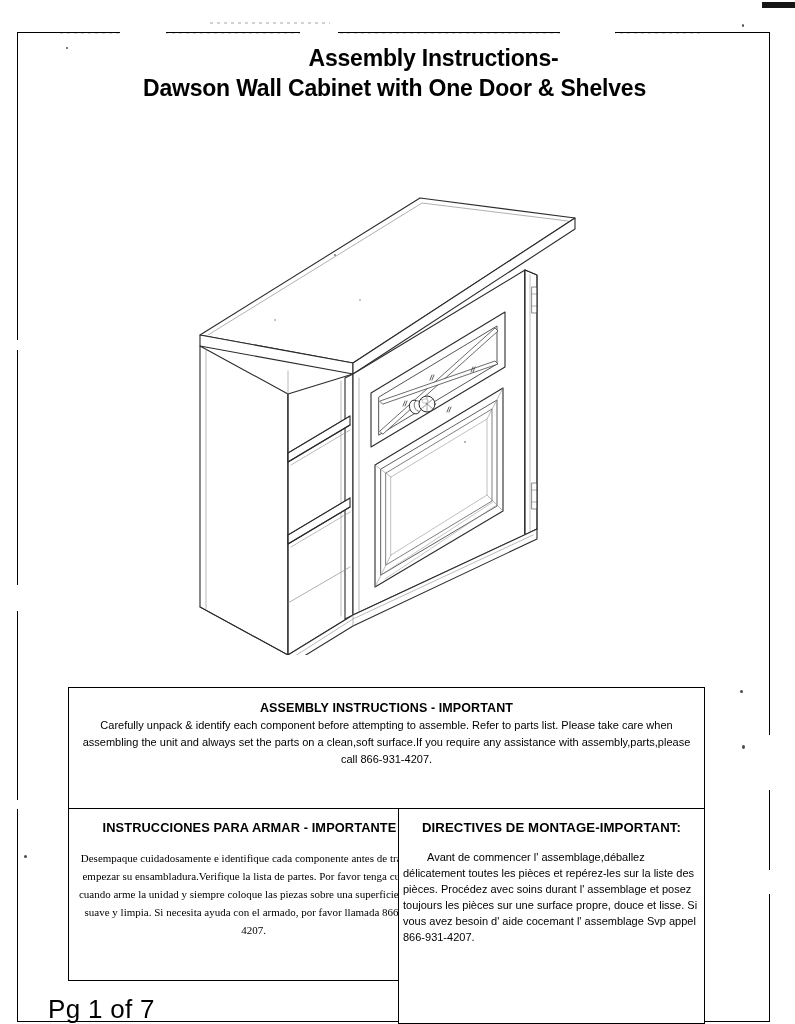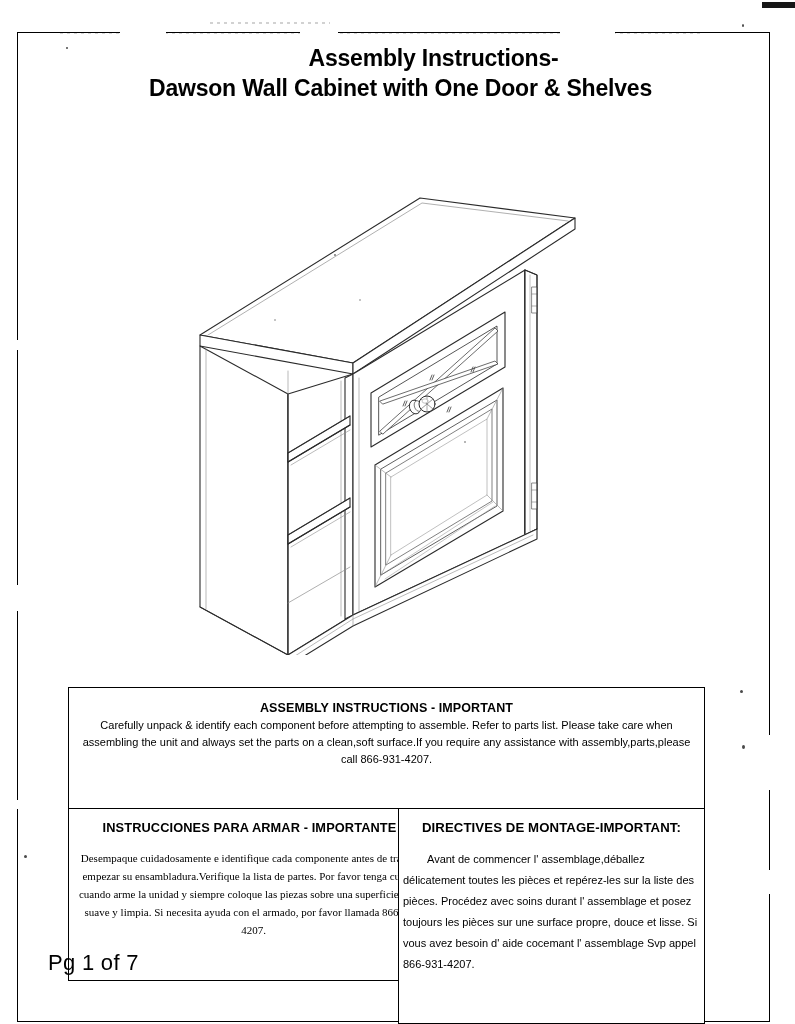--- a/index.html
+++ b/index.html
@@ -64,21 +64,21 @@
     width: 753px;
     text-align: center;
     font-weight: bold;
     font-size: 23px;
     line-height: 29px;
     letter-spacing: -0.2px;
     padding-left: 40px;
   }
   .title-line2 {
     position: absolute;
-    left: 24px;
+    left: 18px;
     top: 74px;
     width: 753px;
     text-align: center;
     font-weight: bold;
     font-size: 23px;
     line-height: 29px;
     letter-spacing: -0.2px;
   }
 
   
@@ -130,31 +130,31 @@
   .box-en .box-heading { margin-top: 13px; }
   .box-en .box-body { margin-top: 2px; padding: 0 6px; }
 
   .box-es .box-heading { margin-top: 11px; font-size: 12.8px; }
   .box-es .box-body { margin-top: 14px; padding: 0 4px; line-height: 18px; font-family: Liberation Serif, serif; }
 
   .box-fr .box-heading { margin-top: 11px; font-size: 13.2px; }
   .box-fr .box-body {
     margin-top: 14px;
     padding: 0 4px;
-    line-height: 21px;
+    line-height: 16px;
     text-align: left;
     text-indent: 24px;
   }
 
   
   .footer-page {
     position: absolute;
     left: 48px;
-    top: 950px;
-    font-size: 22px;
+    top: 994px;
+    font-size: 26px;
     letter-spacing: 0.3px;
   }
 </style>
 </head>
 <body>
 
 <div id="page">
 
   <div class="scan-bar-topright"></div>
   <div class="scan-smudge" style="left:210px; top:22px; width:120px; height:2px; opacity:.5;"></div>

